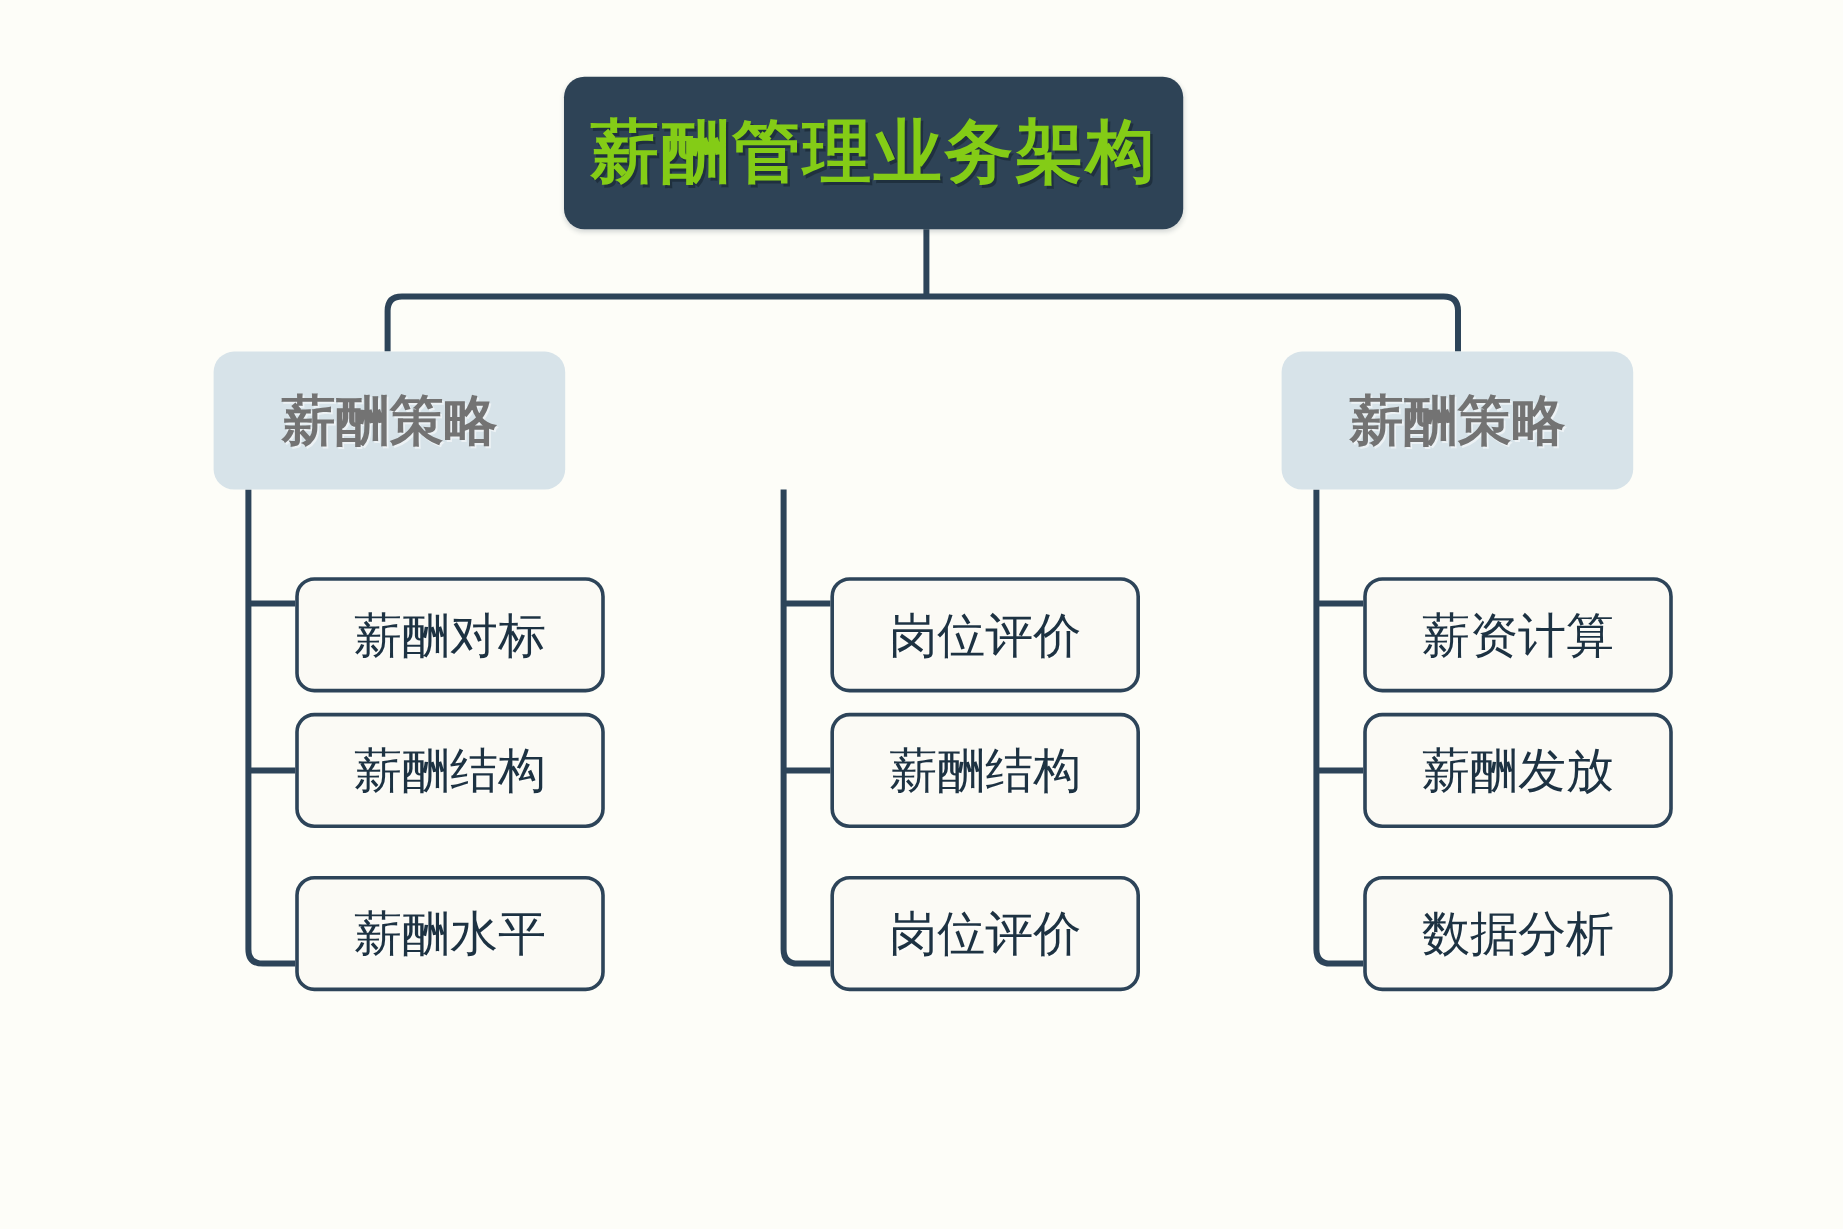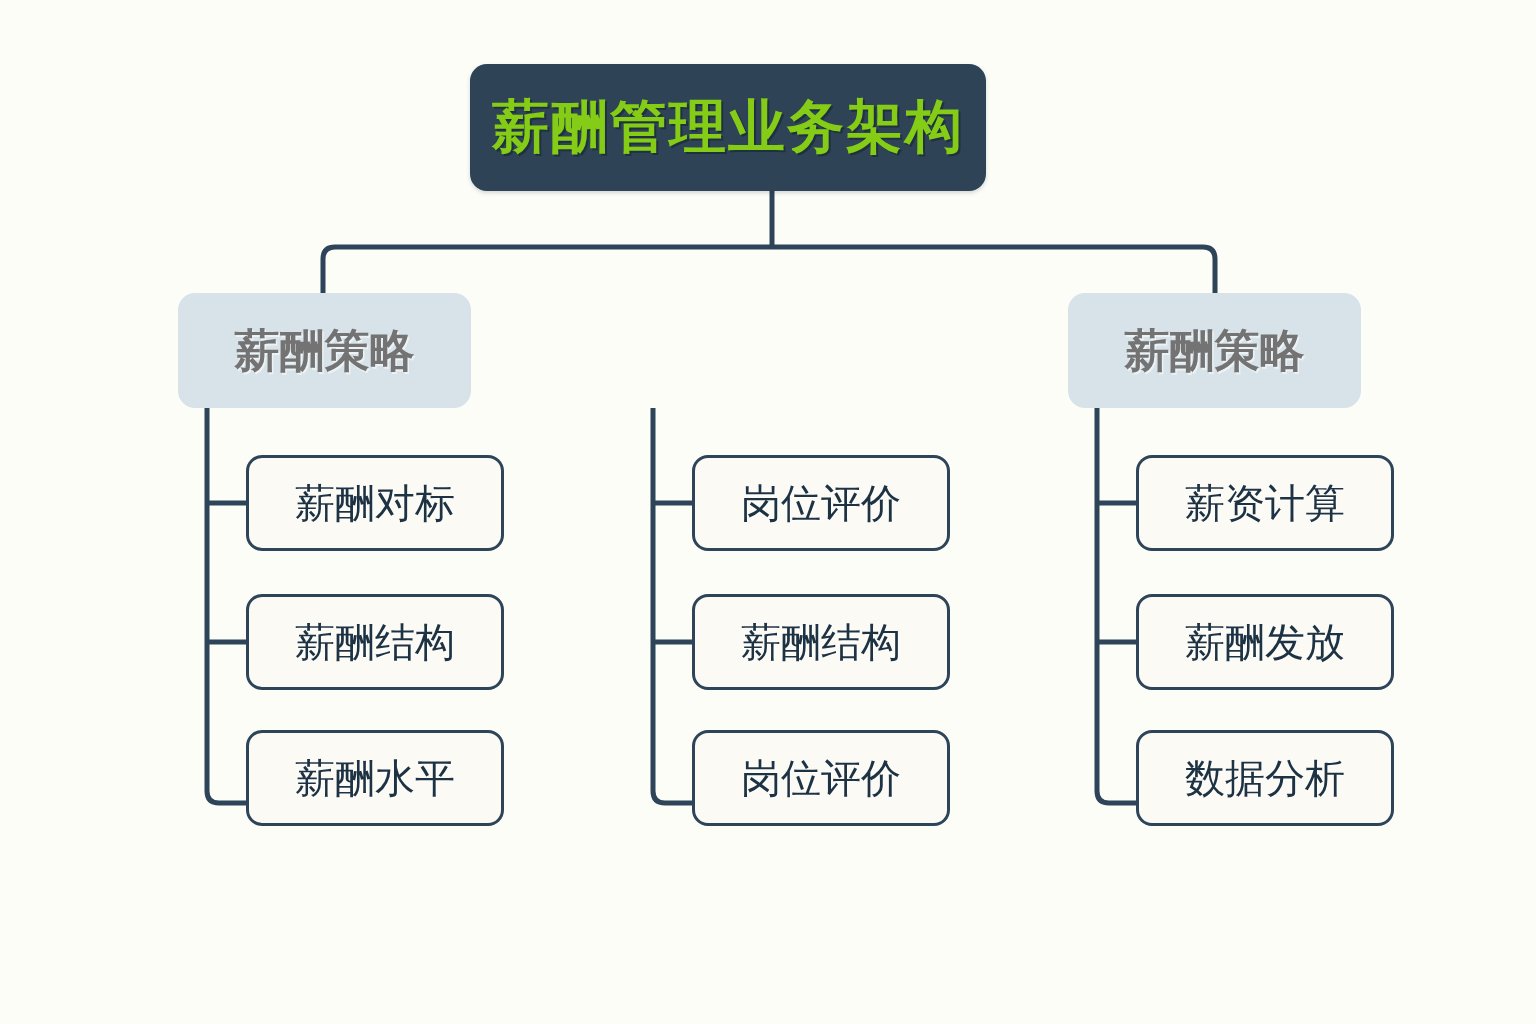--- a/index.html
+++ b/index.html
@@ -87,21 +87,21 @@
     height: 96px;
   }
   .node-leaf .node-label {
     text-shadow: 1px 1px 0 rgba(255,255,255,0.6);
   }
   
   .col-0 { left: 246px; }
   .col-1 { left: 692px; }
   .col-2 { left: 1136px; }
   
-  .row-0 { top: 455px; }
+  .row-0 { top: 481px; }
   .row-1 { top: 594px; }
   .row-2 { top: 730px; }
 
   .conn-line {
     fill: none;
     stroke: #2d4459;
     stroke-width: 5;
     stroke-linecap: butt;
     stroke-linejoin: round;
   }

